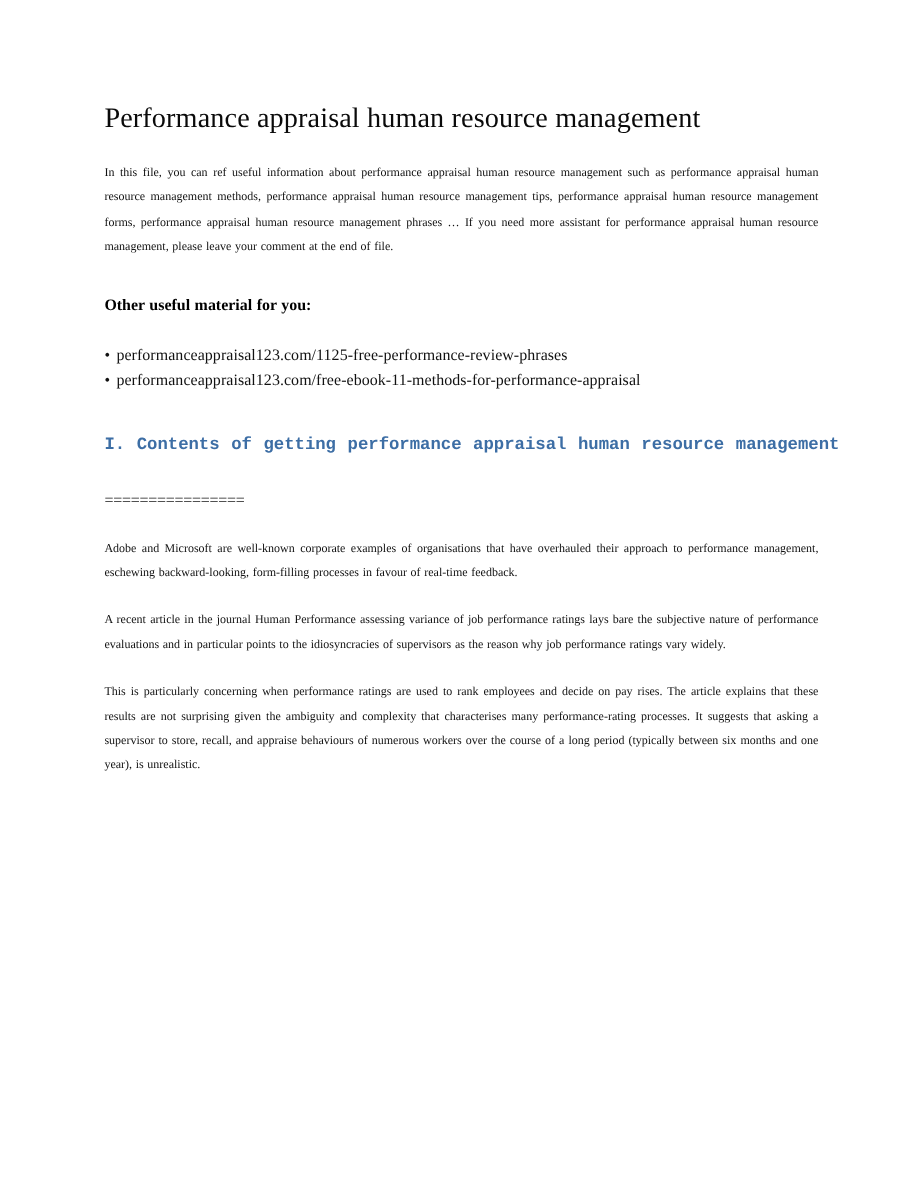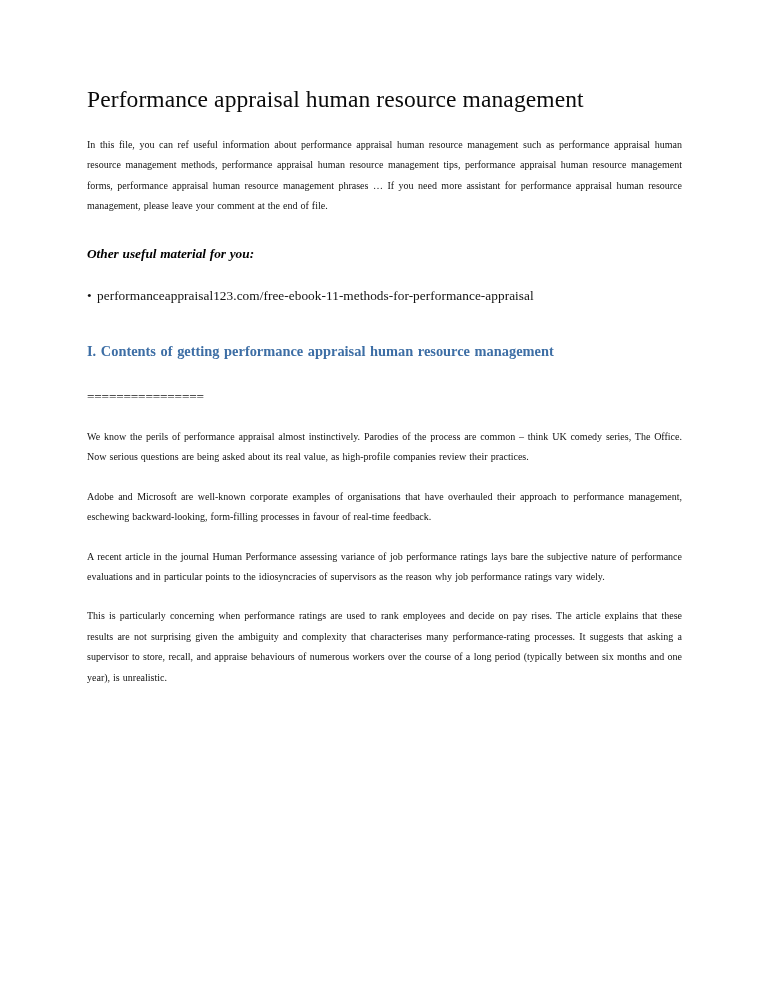--- a/index.html
+++ b/index.html
@@ -56,21 +56,20 @@
     margin-bottom: 0;
   }
 
   .bold-lead {
     font-size: 13.3px;
     line-height: 20.4px;
     font-weight: 700;
     margin: 0 0 22px 0;
     color: #000000;
     word-spacing: 0.4px;
-    font-style: italic;
   }
 
   ul.link-list {
     list-style: none;
     margin: 0 0 22px 0;
     padding: 0;
   }
 
   ul.link-list li {
     font-size: 13.3px;
@@ -79,21 +78,21 @@
     white-space: nowrap;
     letter-spacing: 0.05px;
   }
 
   ul.link-list li .bullet-dot {
     display: inline-block;
     width: 10px;
   }
 
   .section-heading {
-    font-family: Liberation Serif, serif;
+    font-family: Liberation Mono, monospace;
     font-size: 14.4px;
     font-weight: 700;
     line-height: 20px;
     color: #3d6ea5;
     margin: 34px 0 26px 0;
     word-spacing: 1px;
     white-space: nowrap;
   }
 
   .rule-equals {
@@ -116,29 +115,31 @@
     <h1 class="doc-title">Performance appraisal human resource management</h1>
 
     <p class="body-text">In this file, you can ref useful information about performance appraisal human resource management such as performance appraisal human resource management methods, performance appraisal human resource management tips, performance appraisal human resource management forms, performance appraisal human resource management phrases … If you need more assistant for performance appraisal human resource management, please leave your comment at the end of file.</p>
 
     <div class="spacer-sm"></div>
 
     <p class="bold-lead">Other useful material for you:</p>
 
     <ul class="link-list">
       <li>
+        <span class="bullet-dot">•</span><span>performanceappraisal123.com/1125-free-performance-review-phrases</span>
+      </li>
+      <li>
         <span class="bullet-dot">•</span><span>performanceappraisal123.com/free-ebook-11-methods-for-performance-appraisal</span>
       </li>
     </ul>
 
     <h2 class="section-heading" style="color: rgb(61, 110, 165);">I. Contents of getting performance appraisal human resource management</h2>
 
     <div class="rule-equals">================</div>
 
-    <p class="body-text">We know the perils of performance appraisal almost instinctively. Parodies of the process are common – think UK comedy series, The Office. Now serious questions are being asked about its real value, as high-profile companies review their practices.</p>
 
     <p class="body-text">Adobe and Microsoft are well-known corporate examples of organisations that have overhauled their approach to performance management, eschewing backward-looking, form-filling processes in favour of real-time feedback.</p>
 
     <p class="body-text">A recent article in the journal Human Performance assessing variance of job performance ratings lays bare the subjective nature of performance evaluations and in particular points to the idiosyncracies of supervisors as the reason why job performance ratings vary widely.</p>
 
     <p class="body-text">This is particularly concerning when performance ratings are used to rank employees and decide on pay rises. The article explains that these results are not surprising given the ambiguity and complexity that characterises many performance-rating processes. It suggests that asking a supervisor to store, recall, and appraise behaviours of numerous workers over the course of a long period (typically between six months and one year), is unrealistic.</p>
 
 
   </div>
 </div>

